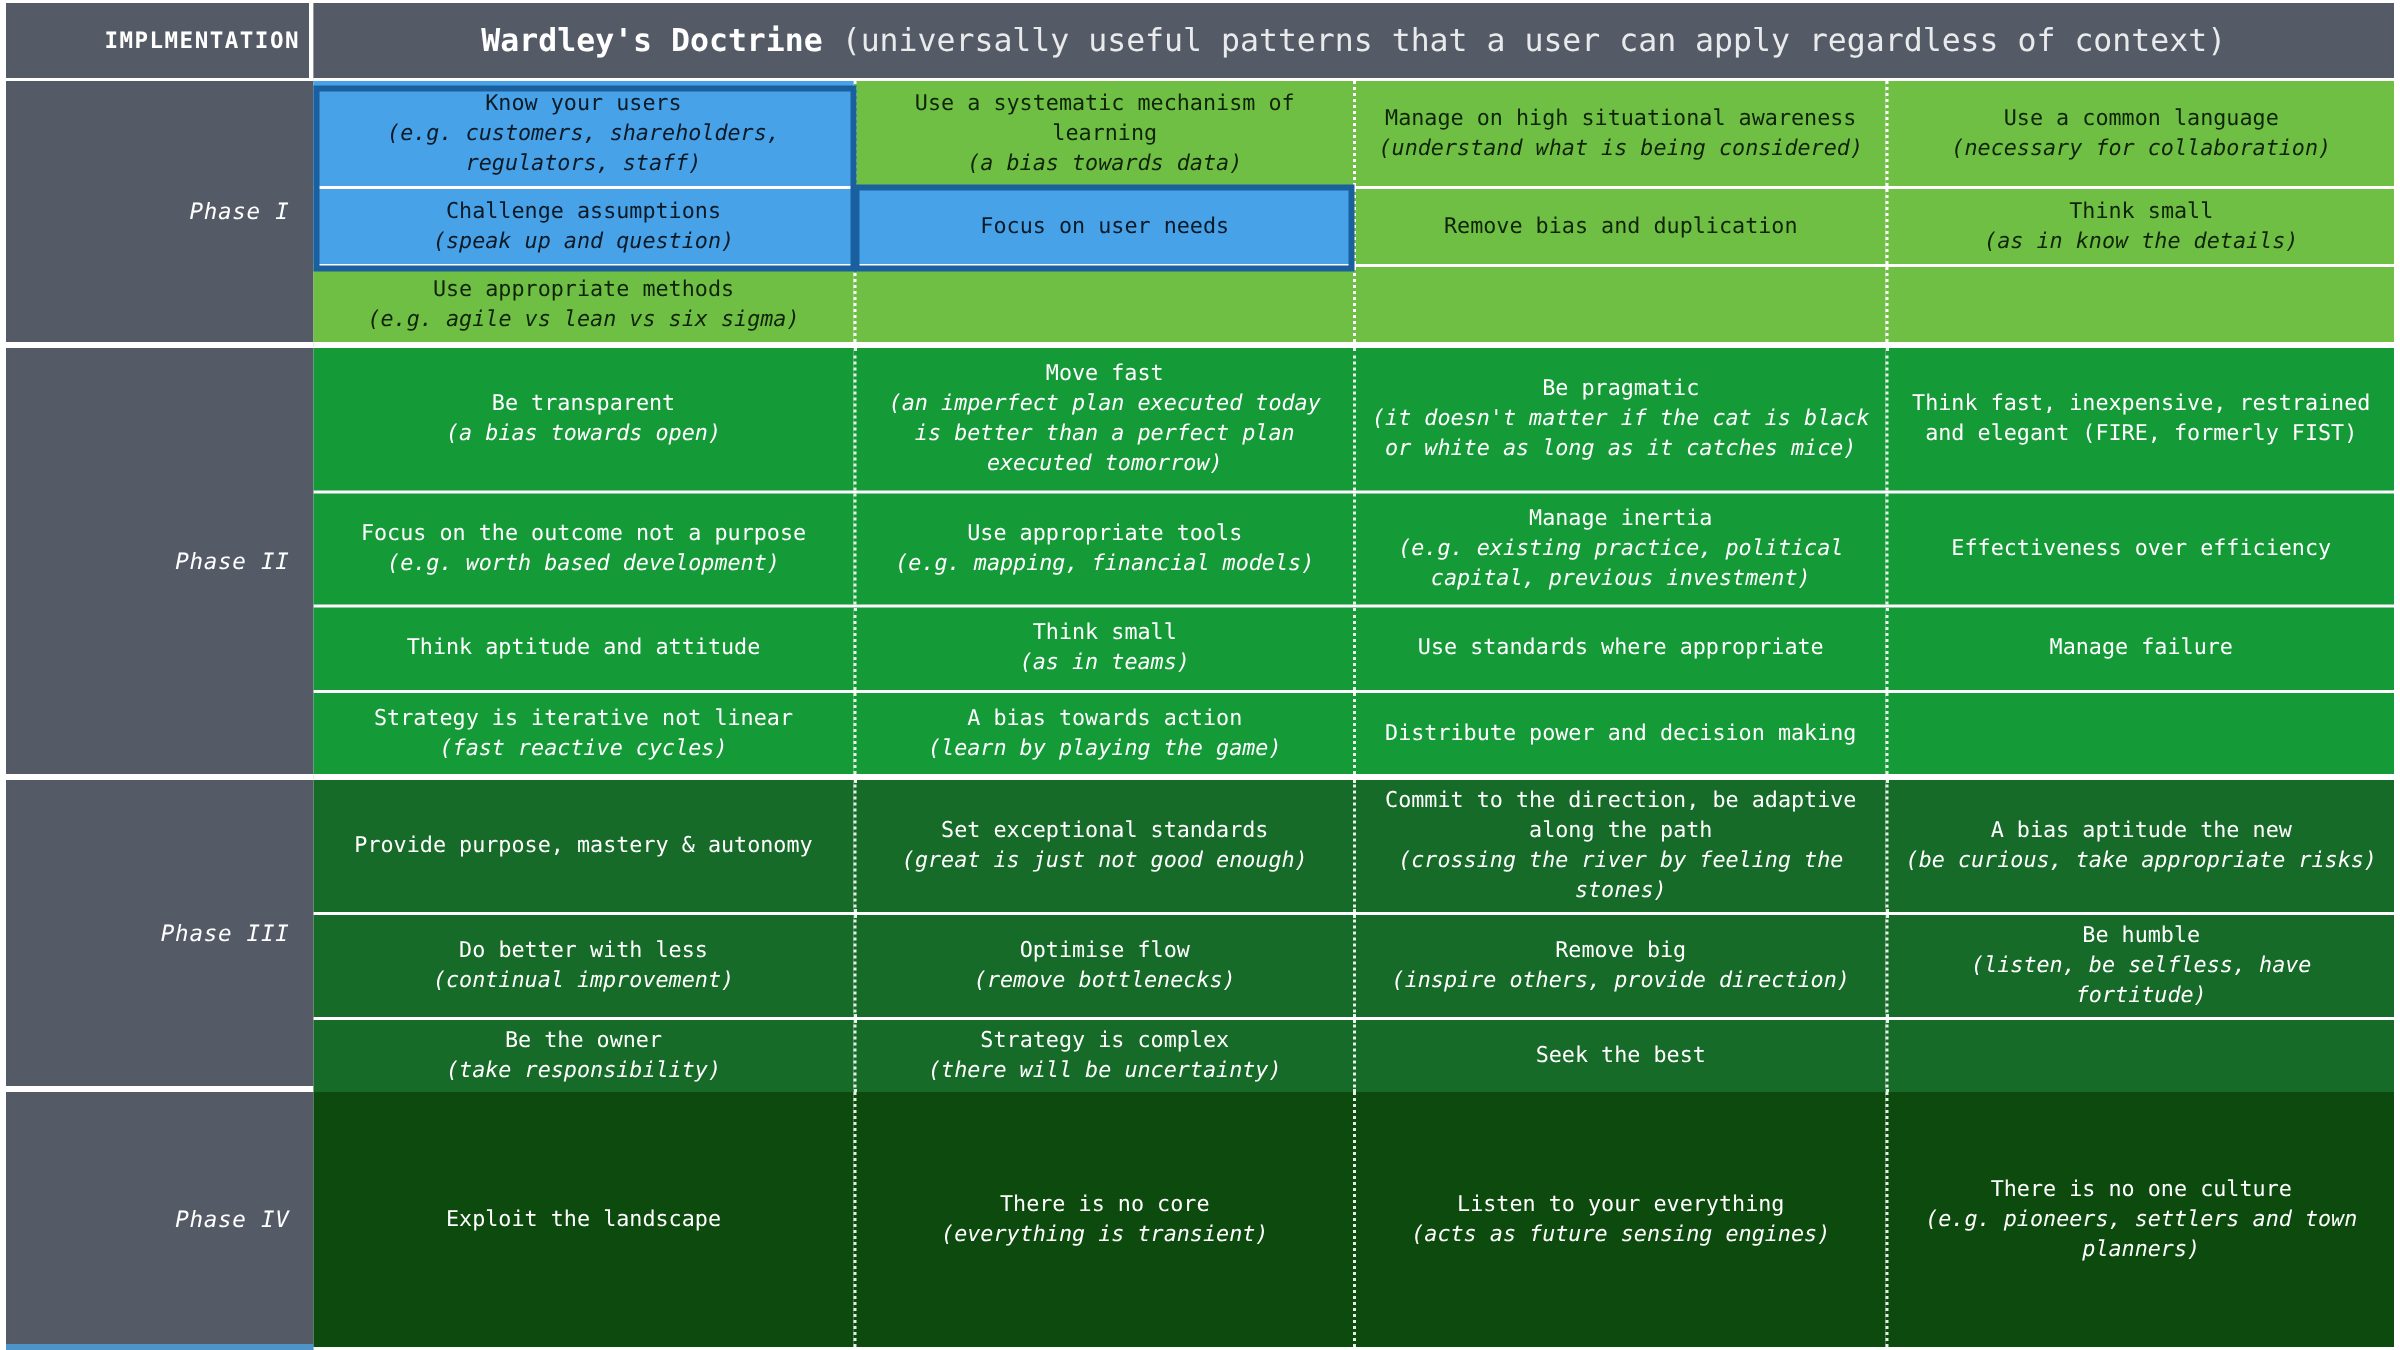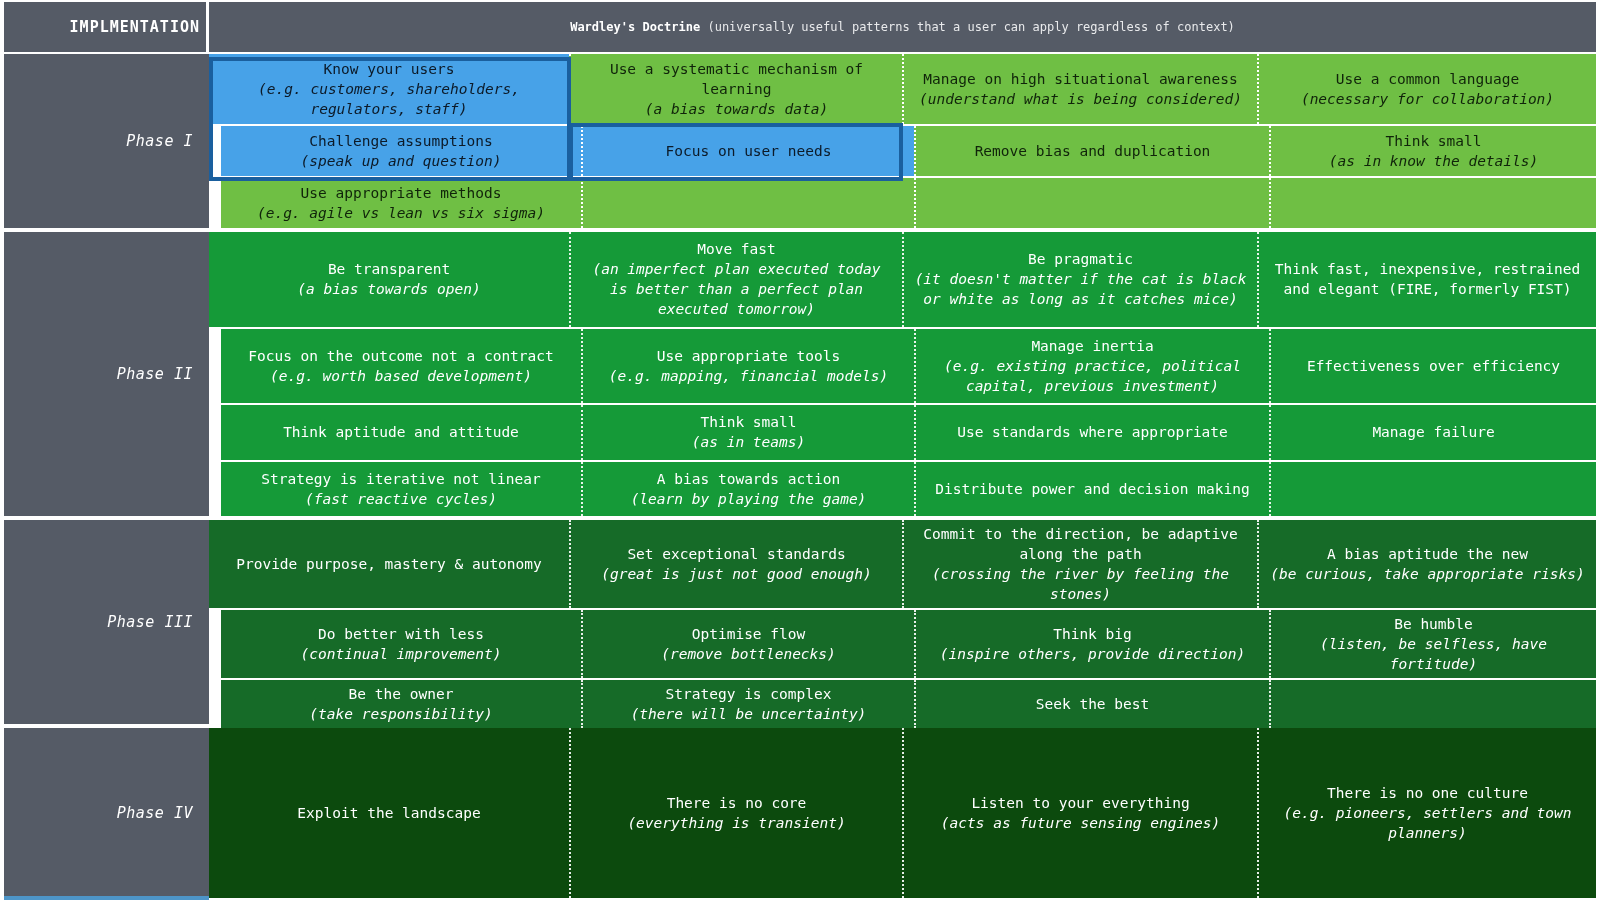--- a/index.html
+++ b/index.html
@@ -71,21 +71,21 @@
     padding: 4px 10px;
     color: #ffffff;
     font-size: 14.5px;
     line-height: 1.38;
     position: relative;
   }
   .cell .txt { display: block; width: 100%; }
   .cell em { font-style: italic; }
 
   
-  .grow + .grow { border-top: 2px dotted rgba(255,255,255,.9); margin-left: 12px; }
+  .grow + .grow { border-top: 2px dotted rgba(255,255,255,.9); }
   .cell + .cell { border-left: 2px dotted rgba(255,255,255,.9); }
 
   
   .c0 { flex: 0 0 360px; }
   .c1 { flex: 0 0 333px; }
   .c2 { flex: 0 0 355px; }
   .c3 { flex: 1 1 auto; }
 
   
   #header-band {
@@ -111,21 +111,21 @@
     letter-spacing: 1px;
     border-right: 3px solid #ffffff;
   }
   #header-doctrine {
     flex: 1 1 auto;
     background: #555b66;
     color: #e9eaec;
     display: flex;
     align-items: center;
     justify-content: center;
-    font-size: 12px;
+    font-size: 21px;
     box-sizing: border-box;
   }
   #header-doctrine b { color: #ffffff; font-weight: bold; }
 
   
   .phase1 .cell { background: #6fbf44; color: #10240a; }
   .phase2 .cell { background: #159a38; }
   .phase3 .cell { background: #166b28; }
   .phase4 .cell { background: #0c4a0d; }
 
@@ -236,21 +236,21 @@
             </div>
             <div class="cell c2">
               <span class="txt"><span>Be pragmatic</span><br><em>(it doesn't matter if the cat is black or white as long as it catches mice)</em></span>
             </div>
             <div class="cell c3">
               <span class="txt"><span>Think fast, inexpensive, restrained and elegant (FIRE, formerly FIST)</span></span>
             </div>
           </div>
           <div class="grow">
             <div class="cell c0">
-              <span class="txt"><span>Focus on the outcome not a contract </span><em>(e.g. worth based development)</em></span>
+              <span class="txt"><span>Focus on the outcome not a purpose </span><em>(e.g. worth based development)</em></span>
             </div>
             <div class="cell c1">
               <span class="txt"><span>Use appropriate tools</span><br><em>(e.g. mapping, financial models)</em></span>
             </div>
             <div class="cell c2">
               <span class="txt"><span>Manage inertia</span><br><em>(e.g. existing practice, political capital, previous investment)</em></span>
             </div>
             <div class="cell c3">
               <span class="txt"><span>Effectiveness over efficiency</span></span>
             </div>
@@ -303,21 +303,21 @@
             </div>
           </div>
           <div class="grow">
             <div class="cell c0">
               <span class="txt"><span>Do better with less</span><br><em>(continual improvement)</em></span>
             </div>
             <div class="cell c1">
               <span class="txt"><span>Optimise flow</span><br><em>(remove bottlenecks)</em></span>
             </div>
             <div class="cell c2">
-              <span class="txt"><span>Think big</span><br><em>(inspire others, provide direction)</em></span>
+              <span class="txt"><span>Remove big</span><br><em>(inspire others, provide direction)</em></span>
             </div>
             <div class="cell c3">
               <span class="txt"><span>Be humble</span><br><em>(listen, be selfless, have fortitude)</em></span>
             </div>
           </div>
           <div class="grow">
             <div class="cell c0">
               <span class="txt"><span>Be the owner</span><br><em>(take responsibility)</em></span>
             </div>
             <div class="cell c1">

